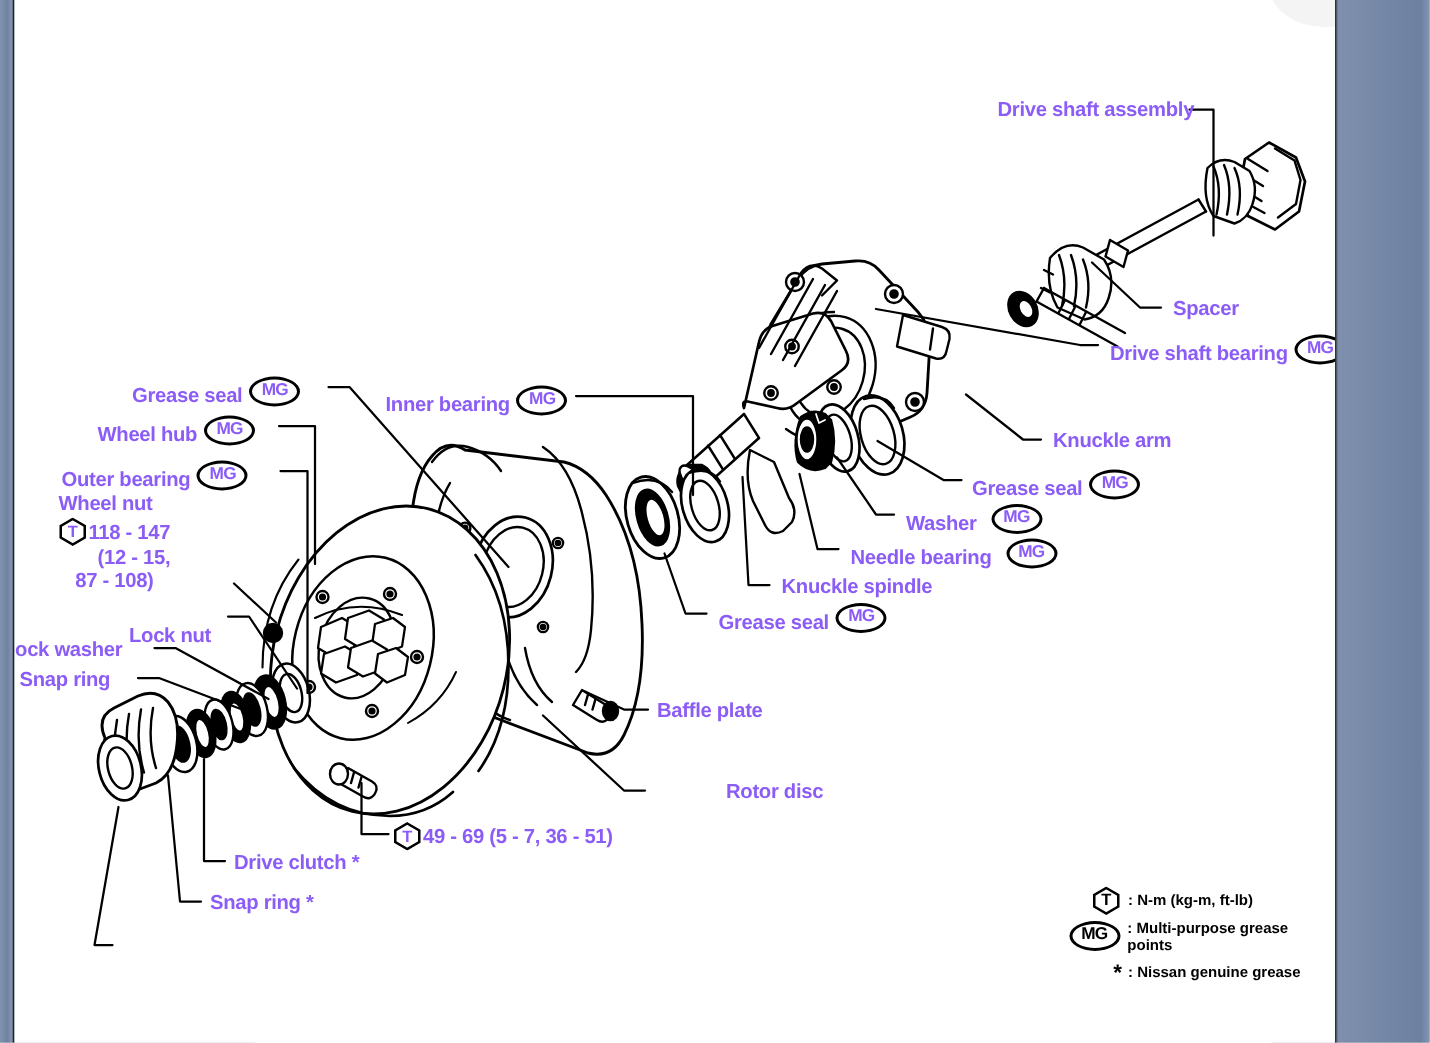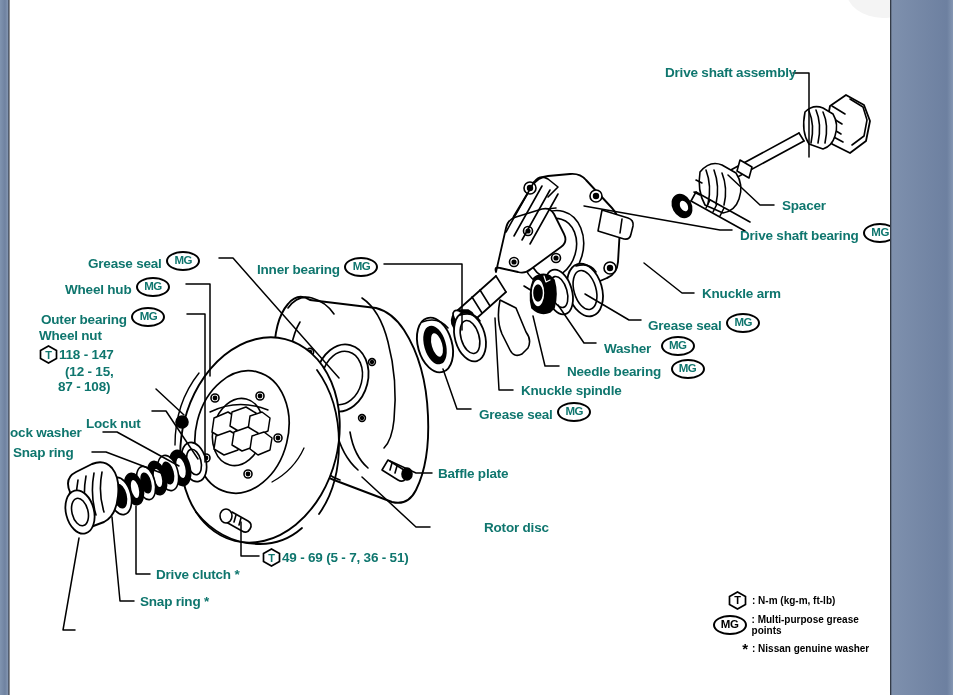--- a/index.html
+++ b/index.html
@@ -18,21 +18,21 @@
     background:#ffffff;overflow:hidden;
   }
   #topblob{
     position:absolute;left:836px;top:-38px;width:74px;height:56px;
     background:#f4f4f4;border-radius:50%;
   }
   svg.art{position:absolute;left:0;top:0;width:880px;height:695px;overflow:visible;}
   .lbl{
     position:absolute;white-space:nowrap;
     font-family:"Liberation Sans", sans-serif;
-    font-weight:bold;font-size:13.5px;color:#0f766e;
+    font-weight:bold;font-size:13.5px;color:#8b5cf6;
     letter-spacing:-0.2px;line-height:15px;
   }
   
   .mg{
     display:inline-block;position:relative;
     width:30px;height:16px;border:2.3px solid #000;border-radius:50%;
     vertical-align:-3px;margin:0 1px;
     font-size:11.5px;font-weight:bold;line-height:12px;text-align:center;
     font-family:"Liberation Sans", sans-serif;
   }
@@ -443,21 +443,21 @@
       <div>Wheel nut</div>
       <div style="margin-top:2px;">
         <span class="tq">
           <svg width="19" height="19" viewBox="0 0 19 19">
               <polygon points="9.5,1 17.5,5.6 17.5,13.4 9.5,18 1.5,13.4 1.5,5.6" fill="#fff" stroke="#000" stroke-width="1.7"></polygon>
             </svg>
           <i>T</i>
         </span><span>118 - 147</span>
       </div>
       <div style="margin-left:19px;text-align:right;">(12 - 15,</div>
-      <div style="margin-left:19px;">87 - 108)</div>
+      <div style="text-align:center;">87 - 108)</div>
     </div>
 
     <div class="lbl" style="left:64px;top:416px;padding-left:12px;">
       <span>Lock nut</span>
     </div>
 
     <div class="lbl" style="left:-8px;top:425px;">
       <span>Lock washer</span>
     </div>
 
@@ -504,18 +504,18 @@
         <div class="legend-txt">: N-m (kg-m, ft-lb)</div>
       </div>
       <div class="legend-row">
         <div class="legend-key">
           <span class="mg"><i>MG</i></span>
         </div>
         <div class="legend-txt">: Multi-purpose grease points</div>
       </div>
       <div class="legend-row">
         <div class="legend-key star">*</div>
-        <div class="legend-txt">: Nissan genuine washer</div>
+        <div class="legend-txt">: Nissan genuine grease</div>
       </div>
     </div>
 
   </div>
 </div>
 
 </body></html>

